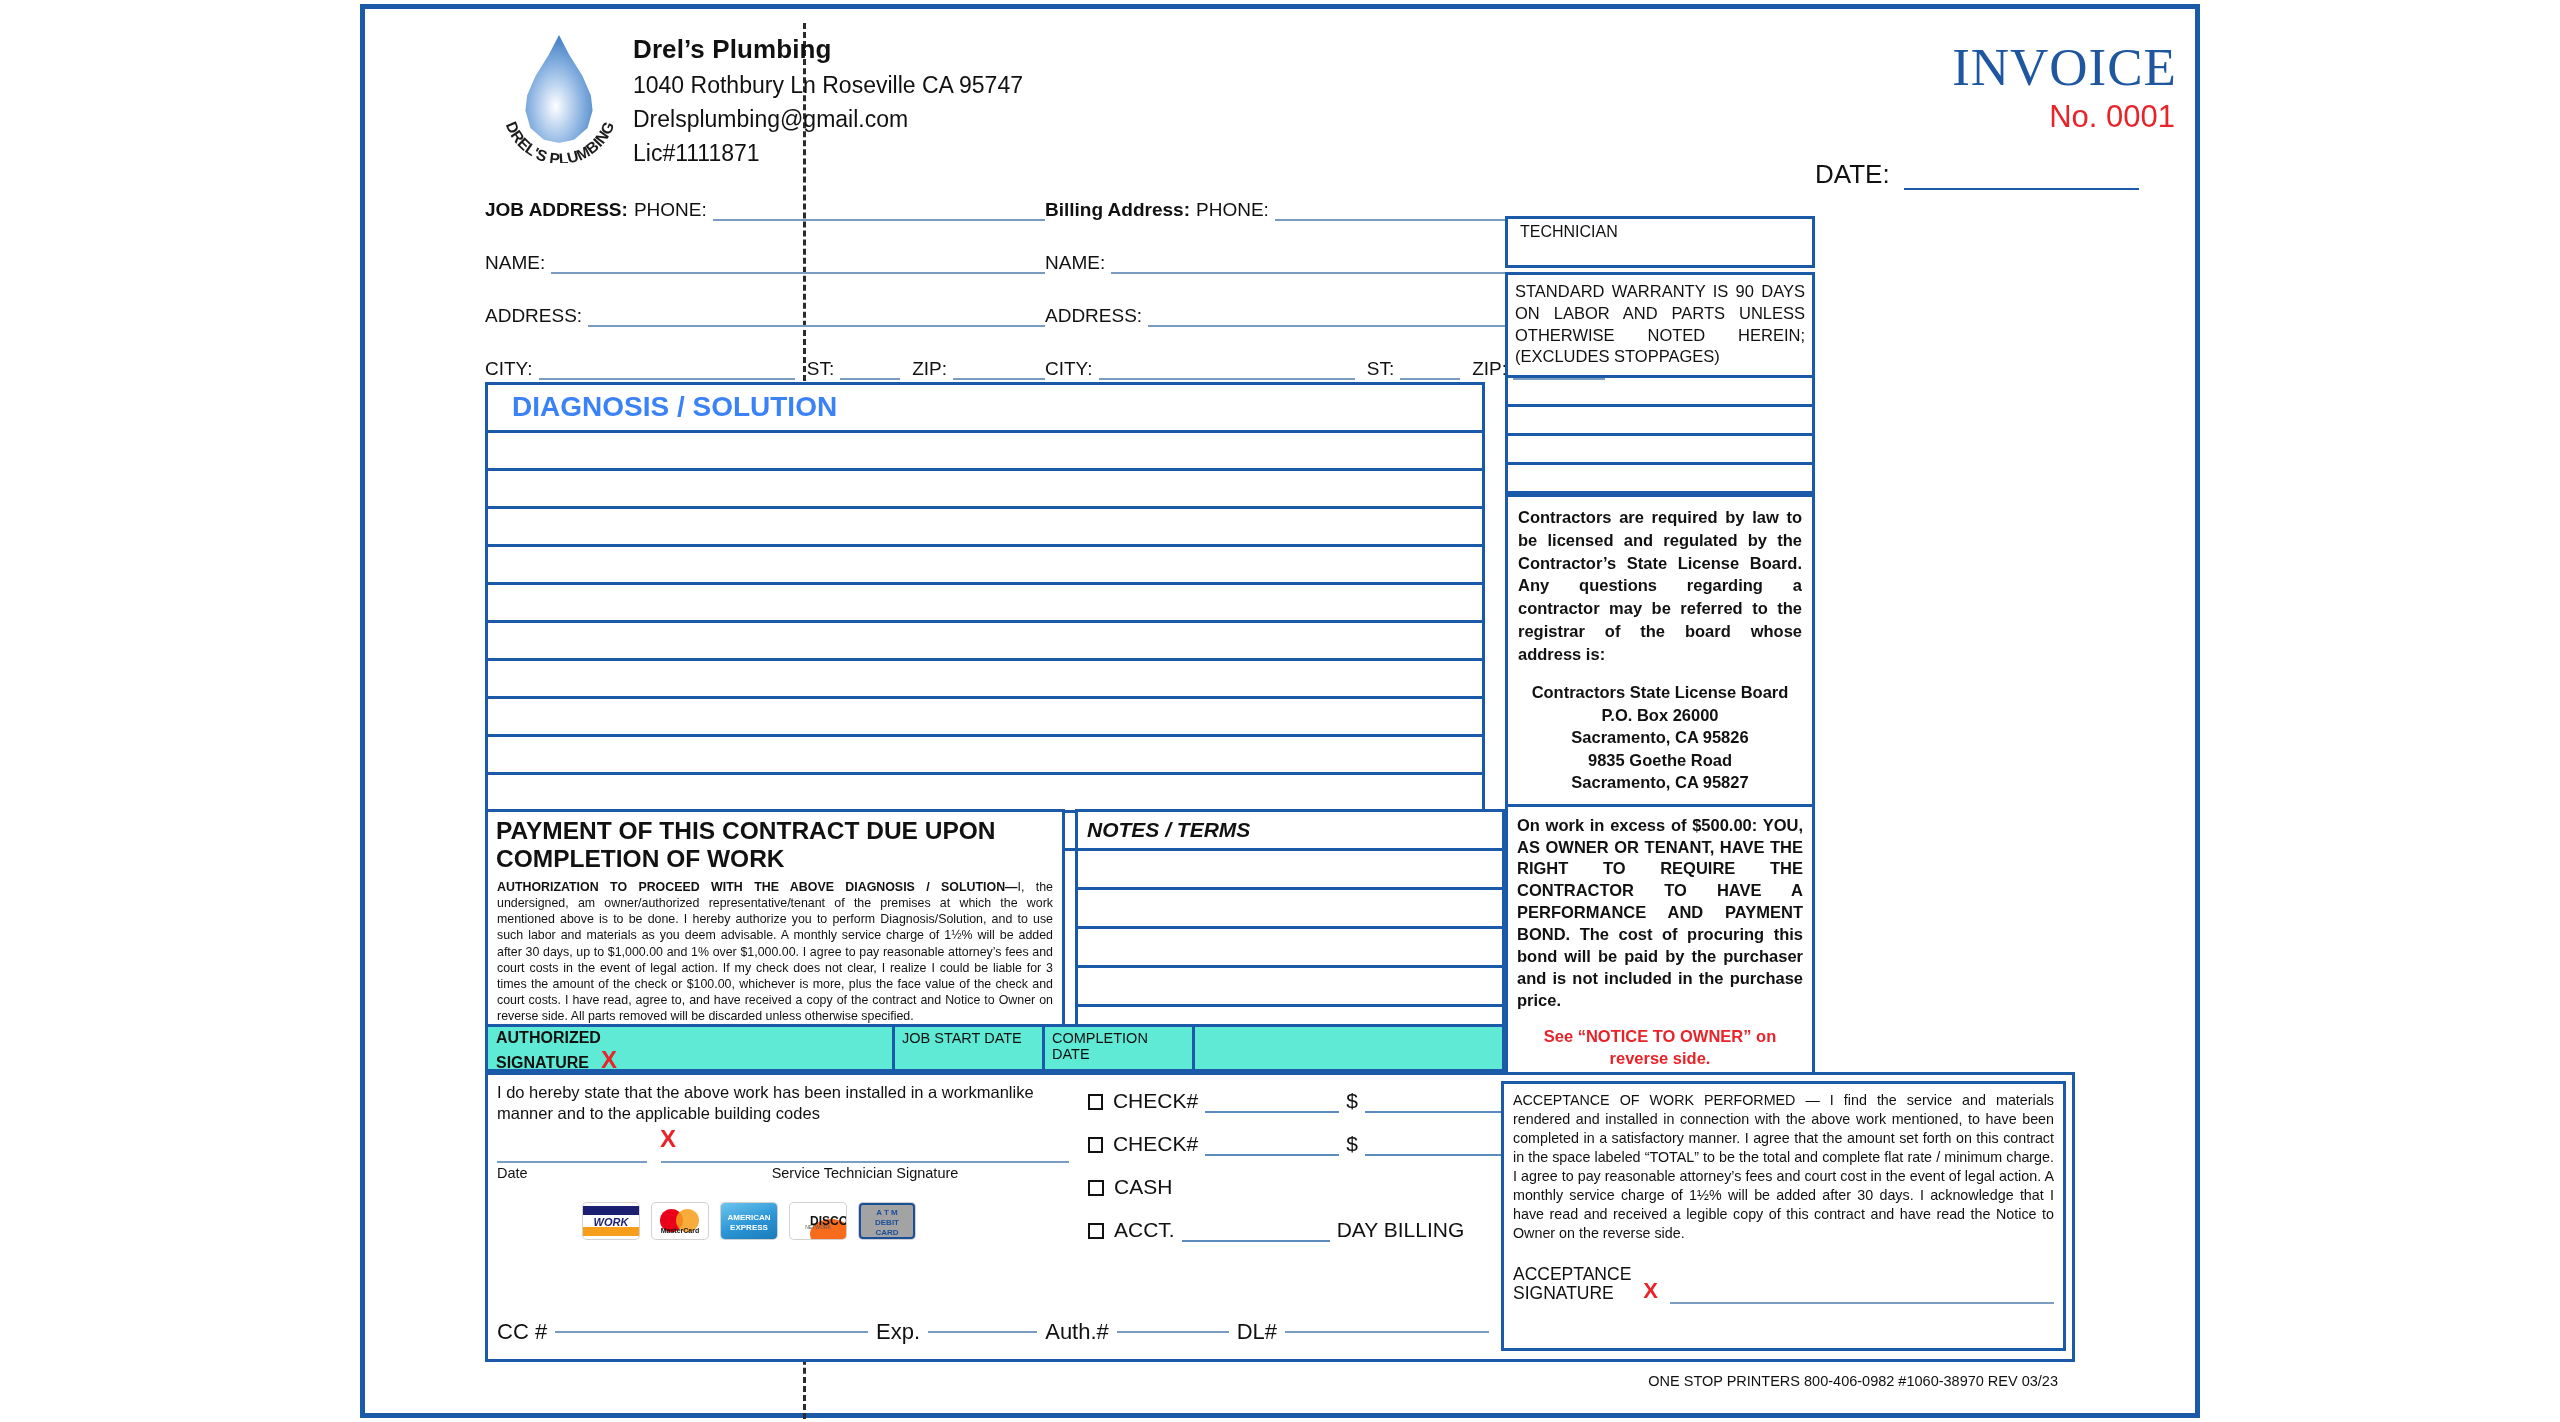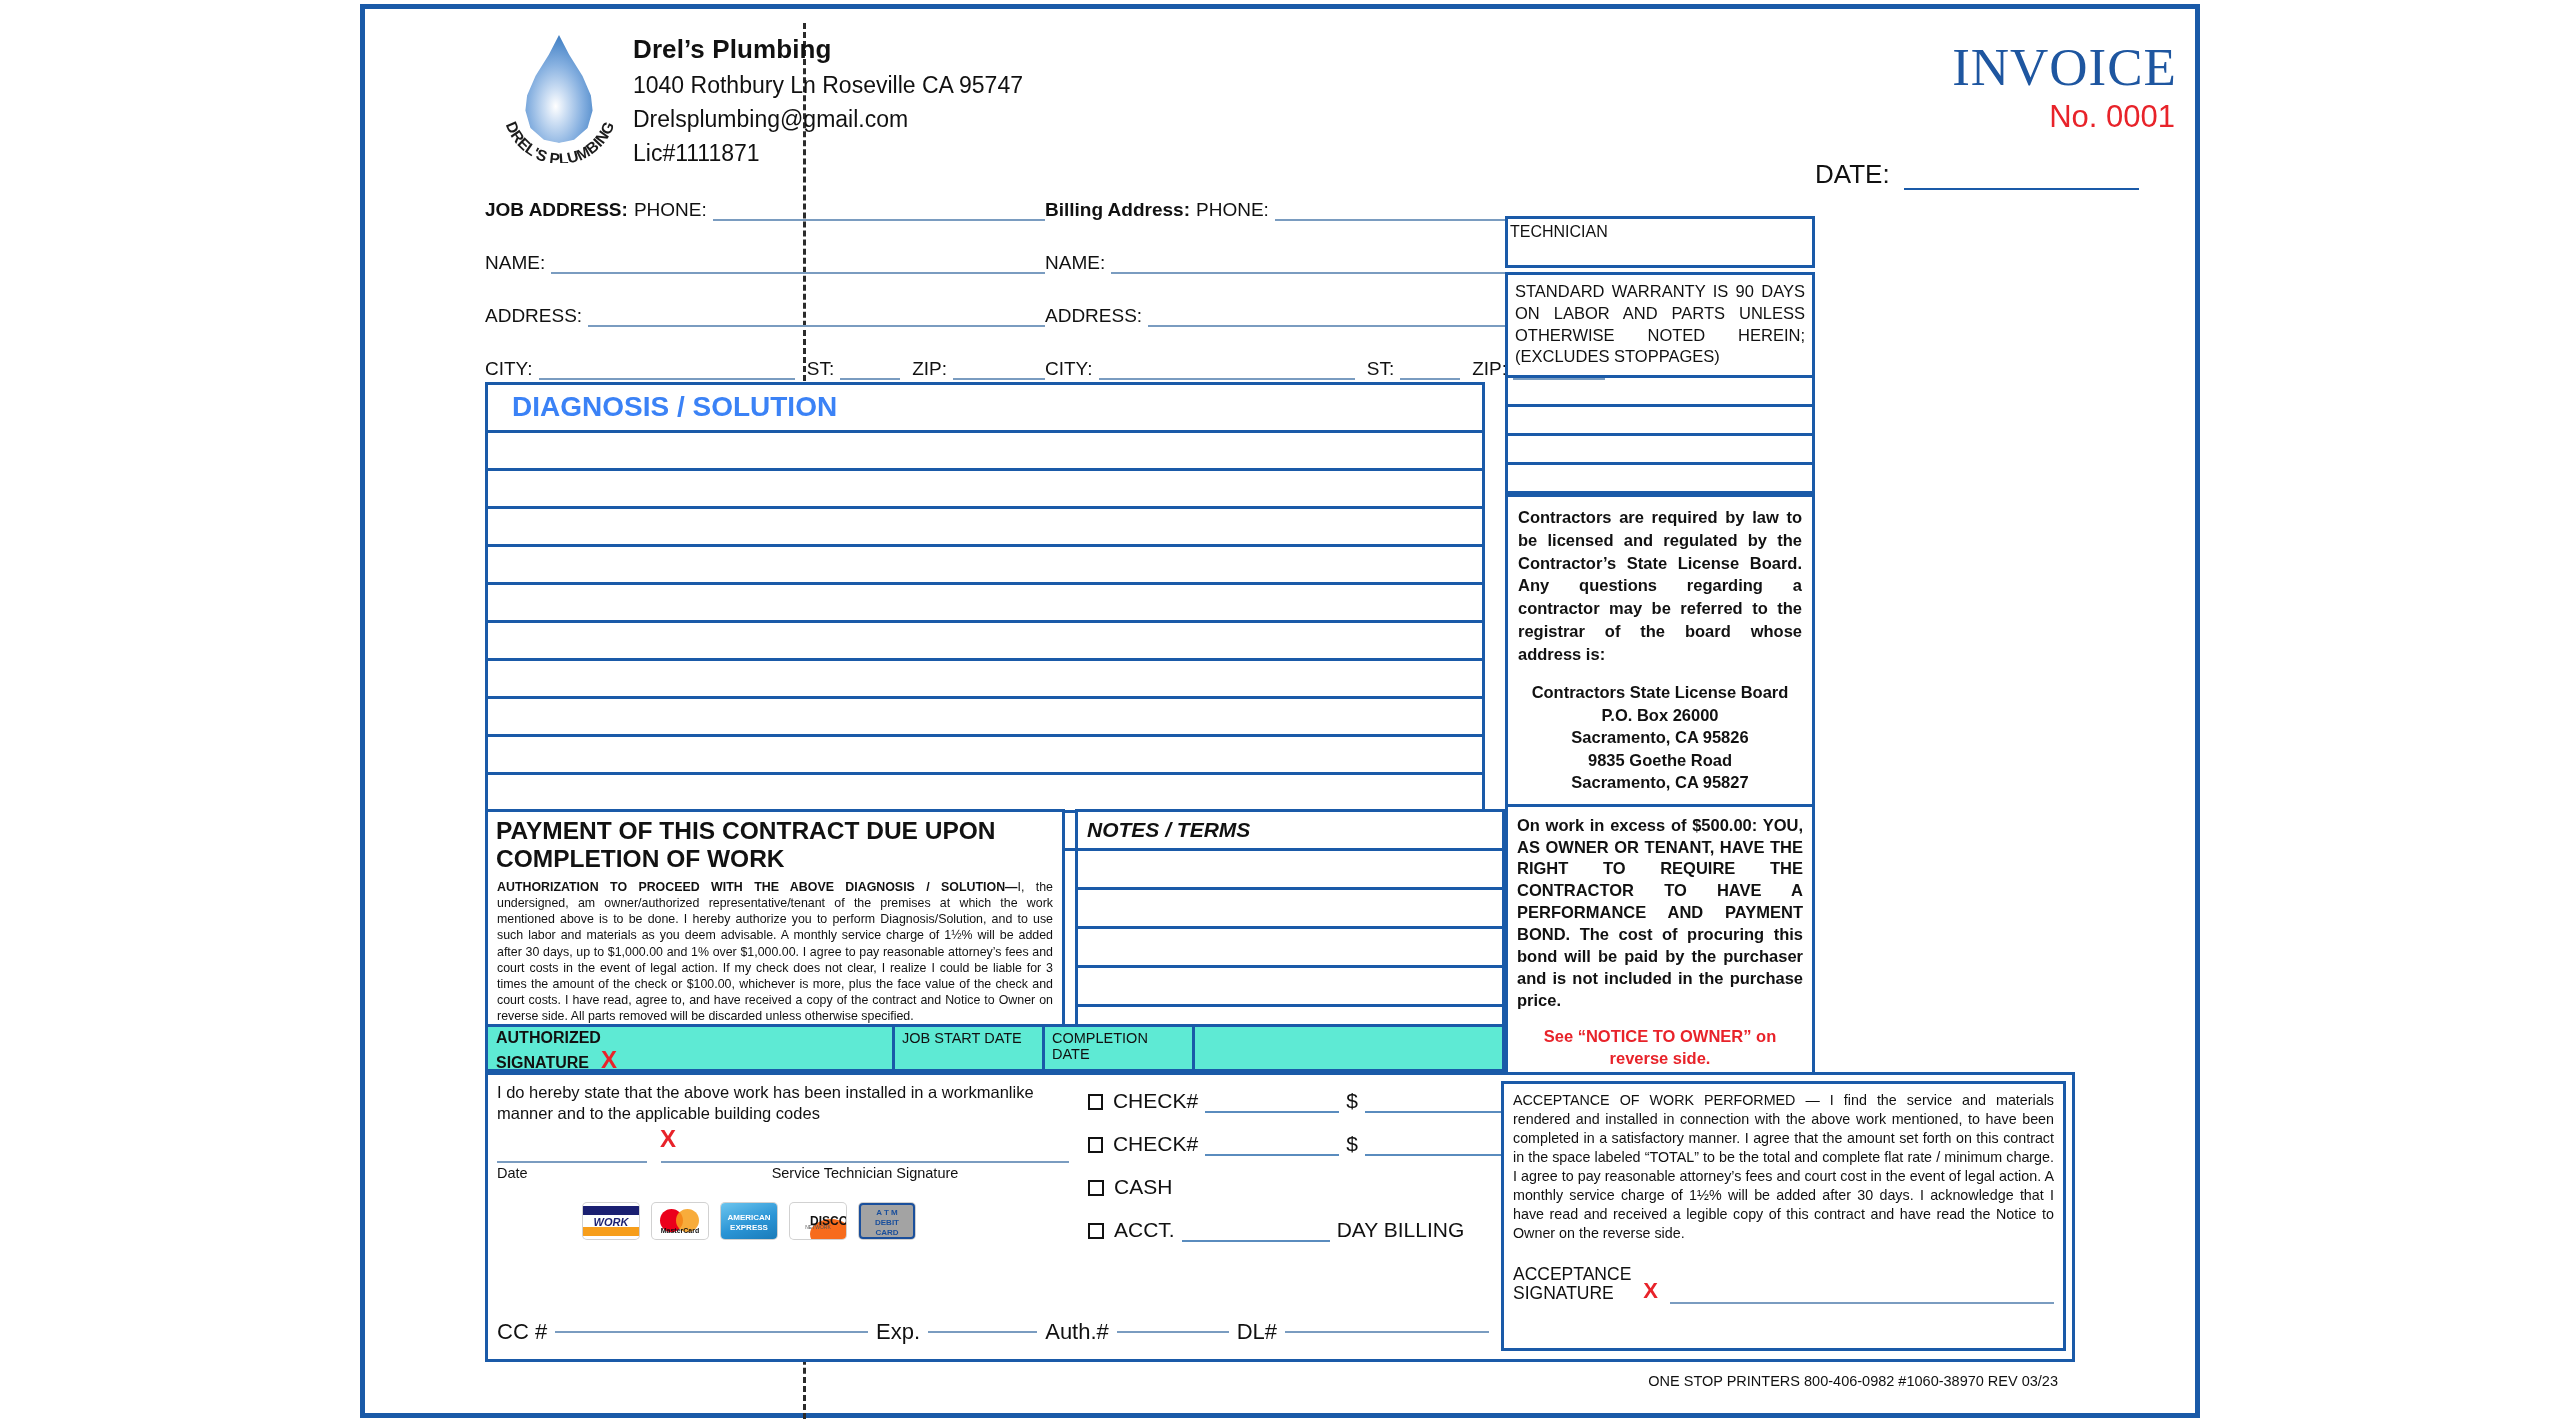--- a/index.html
+++ b/index.html
@@ -89,21 +89,21 @@
     border: 3px solid #1a5aa8;
     background: #fff;
   }
   #diag .hd { font-size: 28px; font-weight: bold; padding: 6px 24px 7px; color: #3b82f6; }
   #diag .row { border-top: 3px solid #1a5aa8; height: 38px; }
 
   
   #rcol { position: absolute; left: 1140px; top: 207px; width: 310px; }
   .rbox { border: 3px solid #1a5aa8; background: #fff; }
   .rbox.tech { height: 52px; }
-  .rbox.tech .tlab { font-size: 16px; padding: 4px 2px; color: #111; }
+  .rbox.tech .tlab { font-size: 16px; padding: 4px 12px; color: #111; }
   .rbox.warn { margin-top: 4px; padding: 6px 7px 7px; }
   .rbox.warn p { font-size: 16.5px; font-weight: normal; line-height: 1.32; text-align: justify; color: #111; }
   .rline { border: 3px solid #1a5aa8; border-top: none; height: 29px; }
   .rbox.cslb { margin-top: 0; border-top: 3px solid #1a5aa8; padding: 9px 10px 10px; }
   .rbox.cslb p.j { font-size: 16.5px; font-weight: bold; line-height: 1.38; text-align: justify; color: #111; }
   .rbox.cslb p.c { font-size: 16.5px; font-weight: bold; line-height: 1.36; text-align: center; color: #111; }
   .rbox.cslb .sp { height: 16px; }
   .rbox.bond { border-top: none; padding: 8px 9px 10px; }
   .rbox.bond p.j { font-size: 16.5px; font-weight: bold; line-height: 1.33; text-align: justify; color: #111; }
   .rbox.bond p.red { font-size: 16.5px; font-weight: bold; line-height: 1.34; text-align: center; color: #e8232a; margin-top: 13px; }

